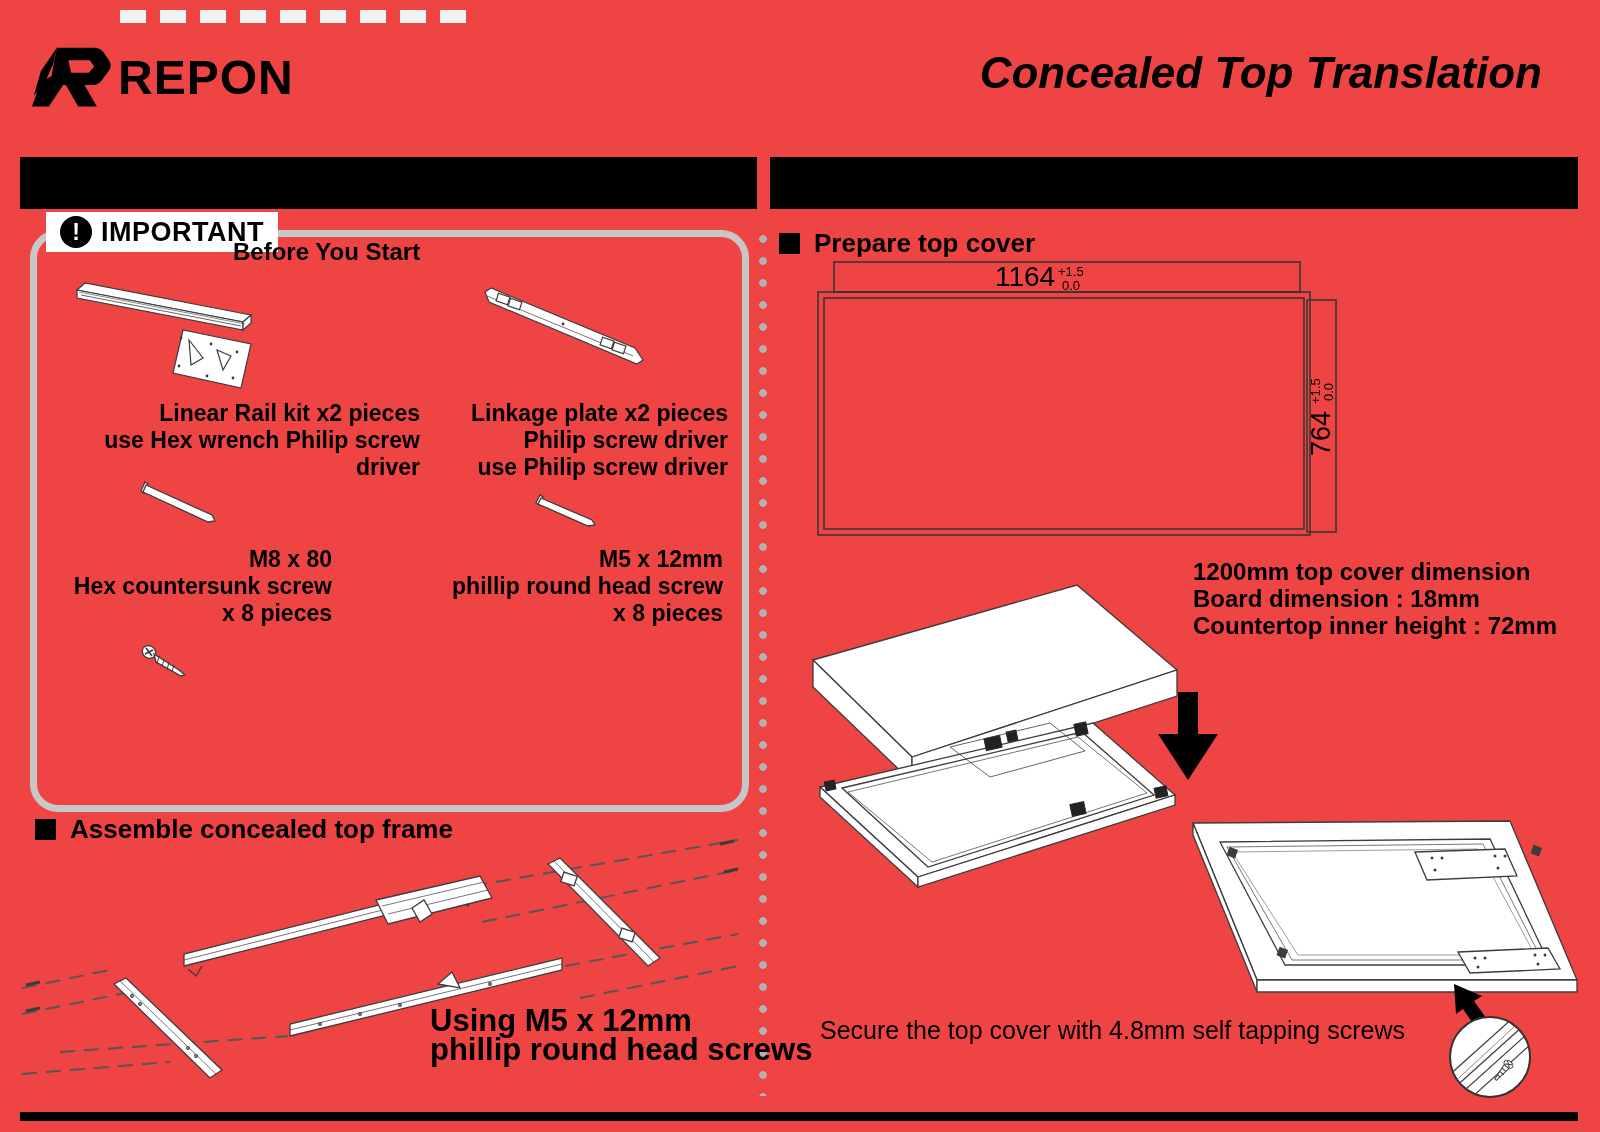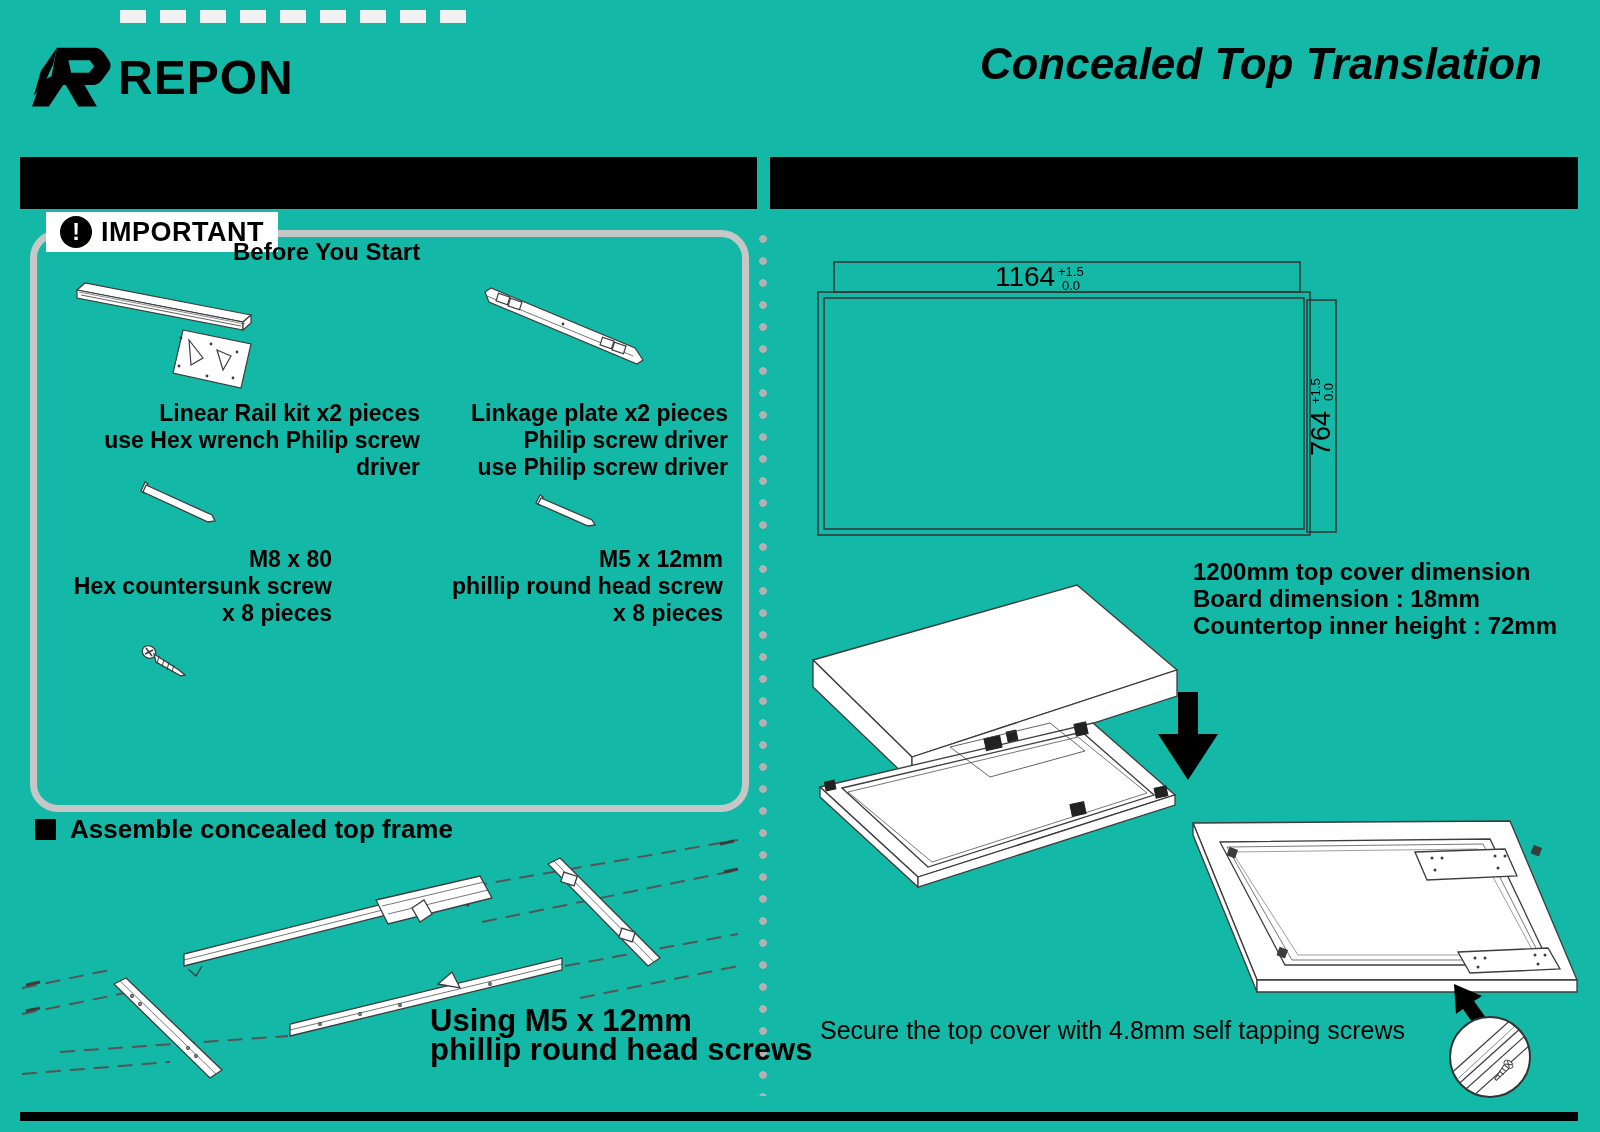--- a/index.html
+++ b/index.html
@@ -1,27 +1,27 @@
 <!DOCTYPE html>
 <html><head>
 <meta charset="utf-8">
 <style>
   html,body{margin:0;padding:0;background:#ffffff;}
   .page{
-    position:relative;width:1600px;height:1132px;background:#14b8a6;overflow:hidden;
+    position:relative;width:1600px;height:1132px;background:#ef4444;overflow:hidden;
     font-family:"Liberation Sans", sans-serif;color:#000;
   }
   .abs{position:absolute;}
   
   .faint-marks{
     left:120px;top:10px;width:350px;height:13px;
     background:repeating-linear-gradient(90deg,#f1f1f1 0 26px,transparent 26px 40px);
   }
   .brand-text{left:118px;top:50px;font-size:48px;font-weight:700;letter-spacing:1px;}
-  .title{right:58px;top:39px;text-align:right;font-style:italic;font-weight:700;
+  .title{right:58px;top:48px;text-align:right;font-style:italic;font-weight:700;
          font-size:44px;line-height:50px;letter-spacing:0px;}
   .bar{background:#000;height:52px;top:157px;}
   .bar-left{left:20px;width:737px;}
   .bar-right{left:770px;width:808px;}
   .bar-bottom{left:20px;top:1112px;width:1558px;height:9px;background:#000;}
   
   .divider-dots{
     left:756px;top:228px;width:14px;height:868px;
     background-image:radial-gradient(circle at 7px 11px,#b2b2b2 3.5px,rgba(0,0,0,0) 4.2px);
     background-size:14px 22px;background-repeat:repeat-y;
@@ -212,20 +212,24 @@
         <rect x="600" y="92" width="14" height="10" transform="rotate(18 607 97)"></rect>
       </g>
     </svg>
   </div>
 
   <div class="abs assemble-cap">
     <div>Using M5 x 12mm</div>
     <div>phillip round head screws</div>
   </div>
 
+  <div class="abs sec-head" style="left:779px;top:228px;">
+    <span class="sq"></span>
+    <span>Prepare top cover</span>
+  </div>
 
   <div class="abs" style="left:810px;top:256px;">
     <svg width="535" height="290" viewBox="0 0 535 290">
       <g stroke="#333" stroke-width="1.5" fill="none">
         <rect x="24" y="6" width="466" height="30"></rect>
         <rect x="8" y="36" width="492" height="243"></rect>
         <rect x="14" y="42" width="480" height="231"></rect>
         <rect x="497" y="44" width="29" height="232"></rect>
       </g>
       <text x="215" y="30" font-size="28" fill="#000" text-anchor="middle">1164</text>

